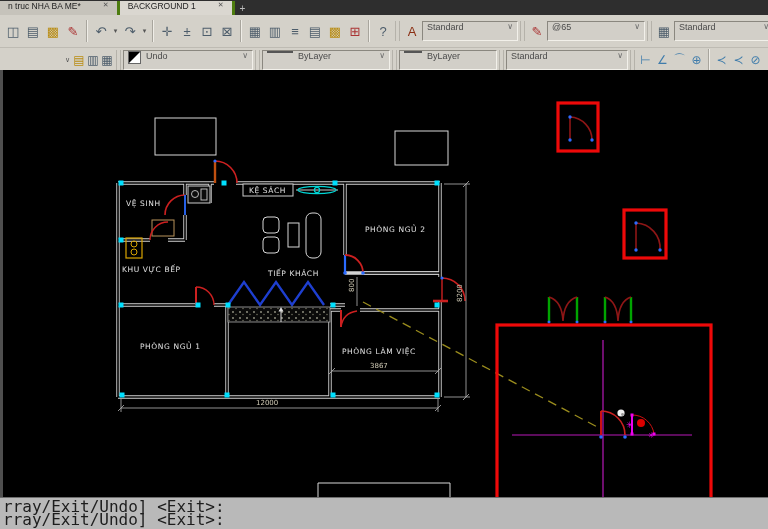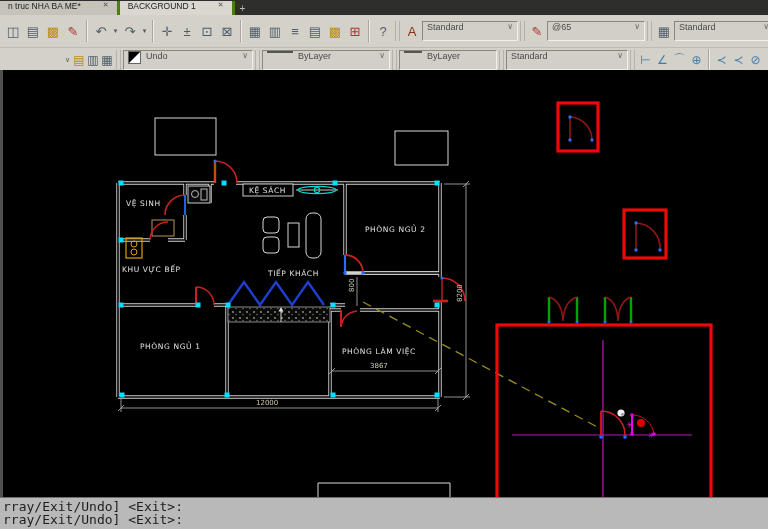--- a/index.html
+++ b/index.html
@@ -40,21 +40,21 @@
   .ic-yellow{color:#b98c12;}
   .ic-red{color:#a33;}
 
   
   #canvas{position:absolute;left:0;top:70px;width:768px;height:427px;background:#000;display:block;}
 
   
   .cmd{position:absolute;left:0;top:497px;width:768px;height:32px;background:#b9b9b9;
        border-top:1px solid #6e6e6e;box-sizing:border-box;
        font-family:"DejaVu Sans Mono","Liberation Mono",monospace;
-       font-size:13px;color:#1d1d1d;line-height:13px;padding:2px 0 0 3px;}
+       font-size:16px;color:#1d1d1d;line-height:13px;padding:2px 0 0 3px;}
 
   
   .wallO{stroke:#d2d2d2;stroke-width:3.4;fill:none;}
   .wallI{stroke:#000;stroke-width:1.6;fill:none;}
   .furn{stroke:#d8d8d8;stroke-width:1;fill:none;}
   .dimline{stroke:#b5b5b5;stroke-width:0.8;fill:none;}
   .dimtext{fill:#cfc9b4;font:7px "DejaVu Sans",sans-serif;}
   .roomtext{fill:#e2e2e2;font:7.5px "DejaVu Sans",sans-serif;letter-spacing:0.6px;}
   .reddoor{stroke:#cc2020;fill:none;}
   .redbox{stroke:#ee0909;stroke-width:3.2;fill:none;}

